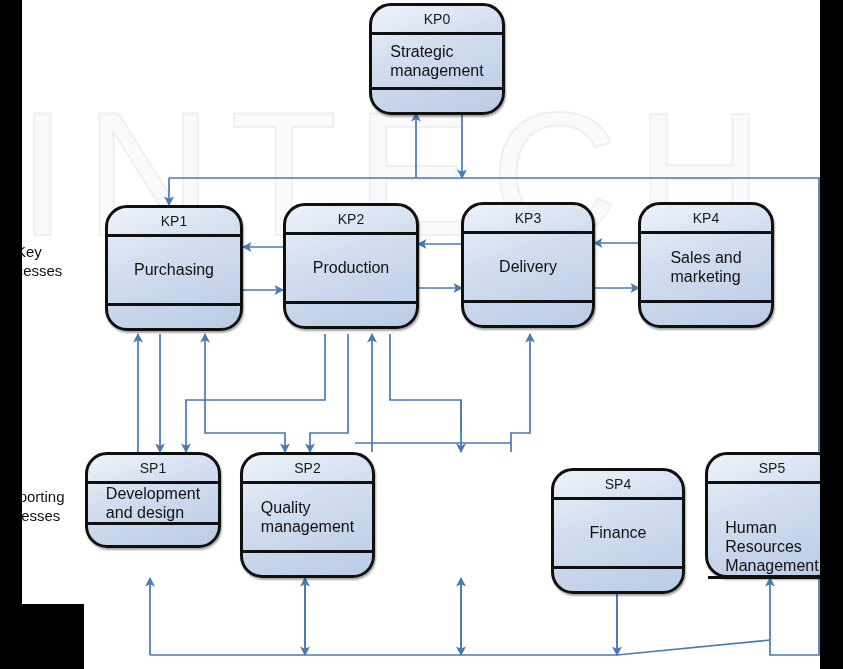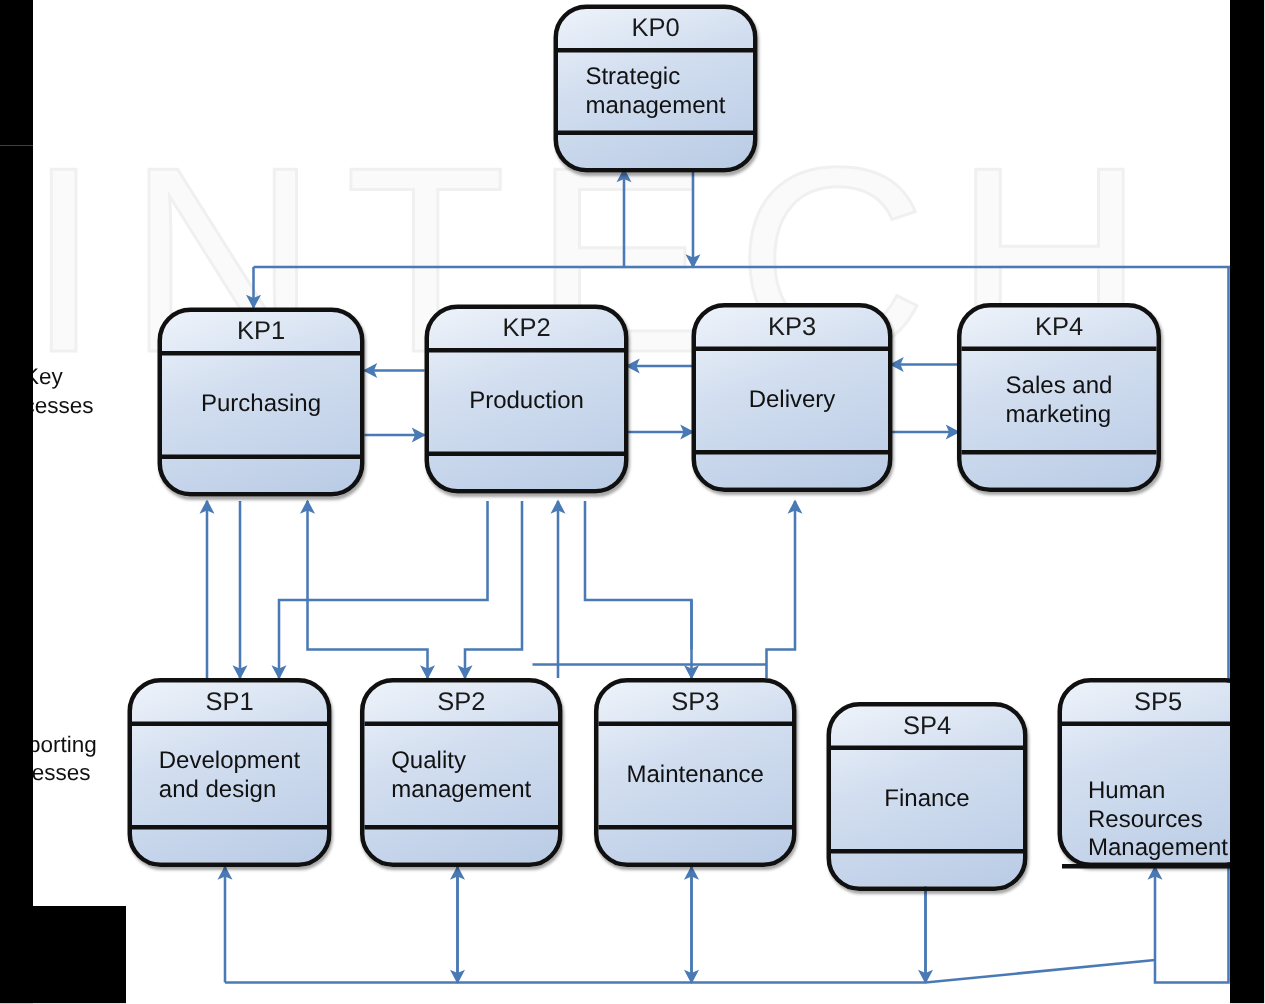--- a/index.html
+++ b/index.html
@@ -80,21 +80,21 @@
     flex-direction: column;
     box-shadow: 1px 2px 2px rgba(0,0,0,0.35);
   }
   .pbox .band-code {
     height: 26px;
     flex: 0 0 26px;
     border-bottom: 3px solid #101010;
     display: flex;
     align-items: center;
     justify-content: center;
-    font-size: 17px;
+    font-size: 14px;
     color: #1a1a1a;
   }
   .pbox .band-name {
     flex: 1 1 auto;
     border-bottom: 3px solid #101010;
     display: flex;
     align-items: center;
     justify-content: center;
     text-align: left;
     font-size: 16px;
@@ -256,21 +256,21 @@
     <div class="band-code">KP4</div>
     <div class="band-name">
       <div>
         <div>Sales and</div>
         <div>marketing</div>
       </div>
     </div>
     <div class="band-foot"></div>
   </div>
 
-  <div class="pbox" style="left:85px; top:452px; width:136px; height:126px;">
+  <div class="pbox" style="left:85px; top:452px; width:136px; height:96px;">
     <div class="band-code">SP1</div>
     <div class="band-name">
       <div>
         <div>Development</div>
         <div>and design</div>
       </div>
     </div>
     <div class="band-foot"></div>
   </div>
 
@@ -278,29 +278,20 @@
     <div class="band-code">SP2</div>
     <div class="band-name">
       <div>
         <div>Quality</div>
         <div>management</div>
       </div>
     </div>
     <div class="band-foot"></div>
   </div>
 
-  <div class="pbox" style="left:396px; top:452px; width:135px; height:126px;">
-    <div class="band-code">SP3</div>
-    <div class="band-name">
-      <div>
-        <div>Maintenance</div>
-      </div>
-    </div>
-    <div class="band-foot"></div>
-  </div>
 
   <div class="pbox" style="left:551px; top:468px; width:134px; height:126px;">
     <div class="band-code">SP4</div>
     <div class="band-name">
       <div>
         <div>Finance</div>
       </div>
     </div>
     <div class="band-foot"></div>
   </div>

